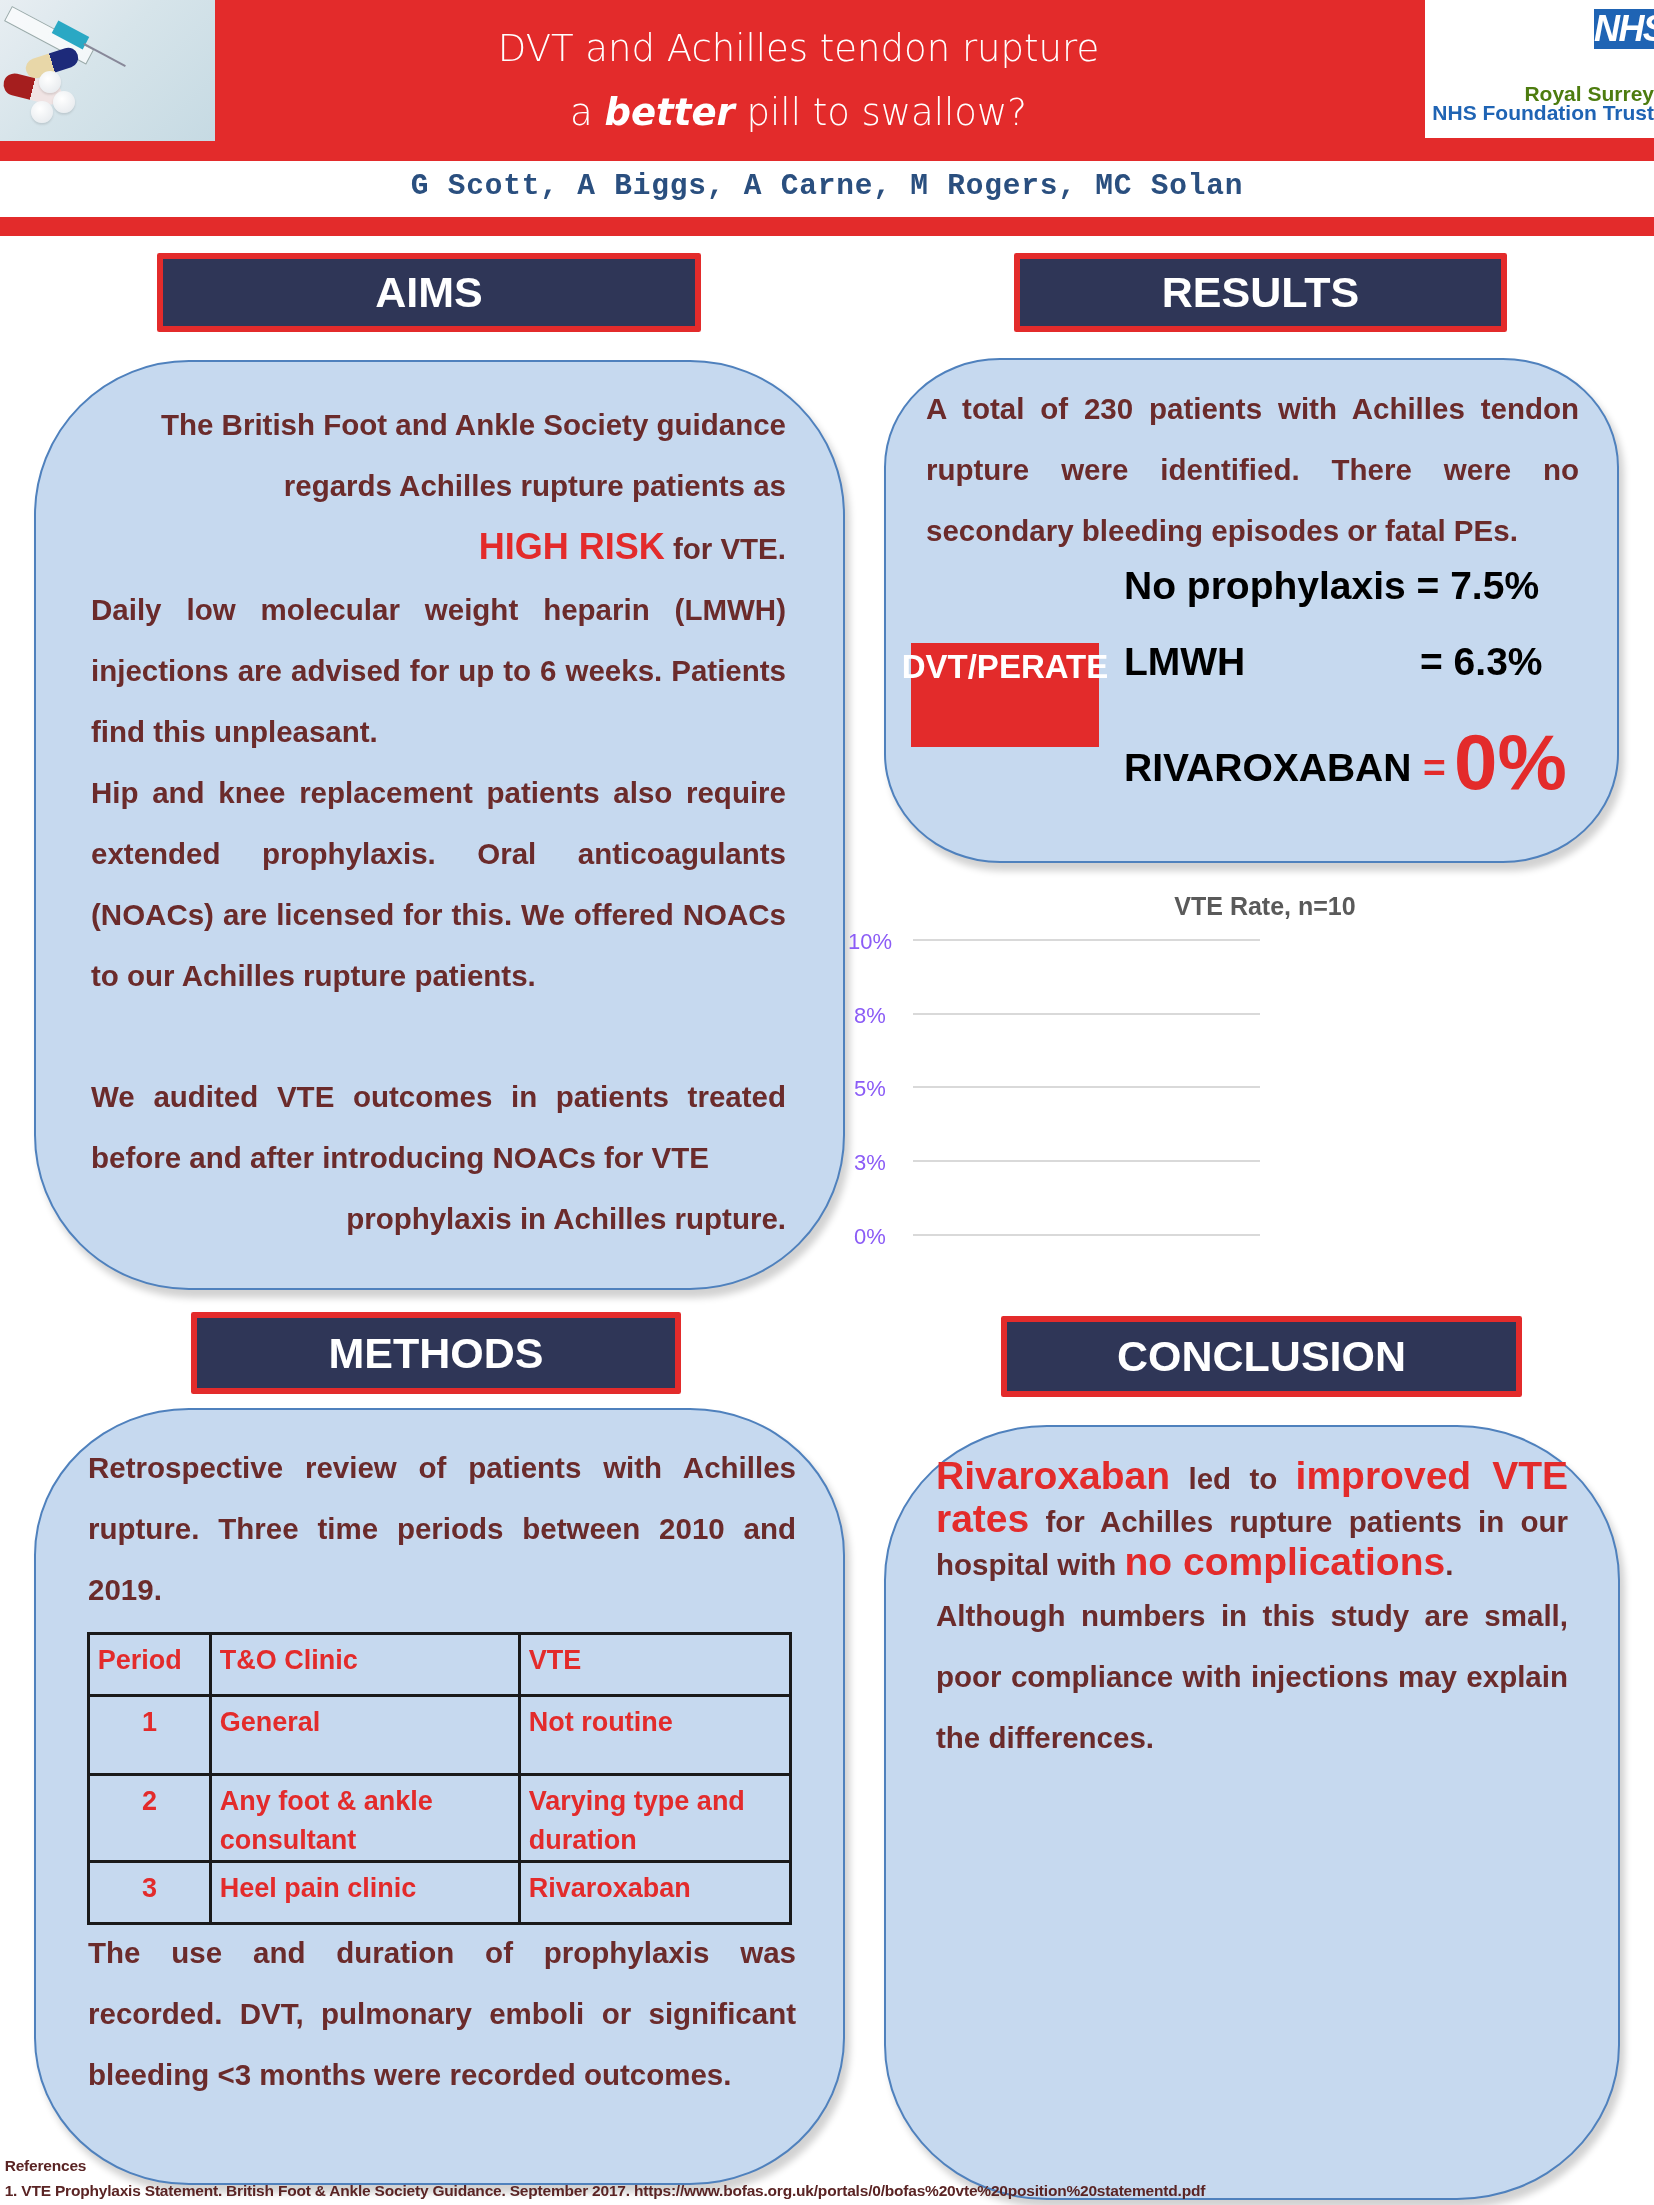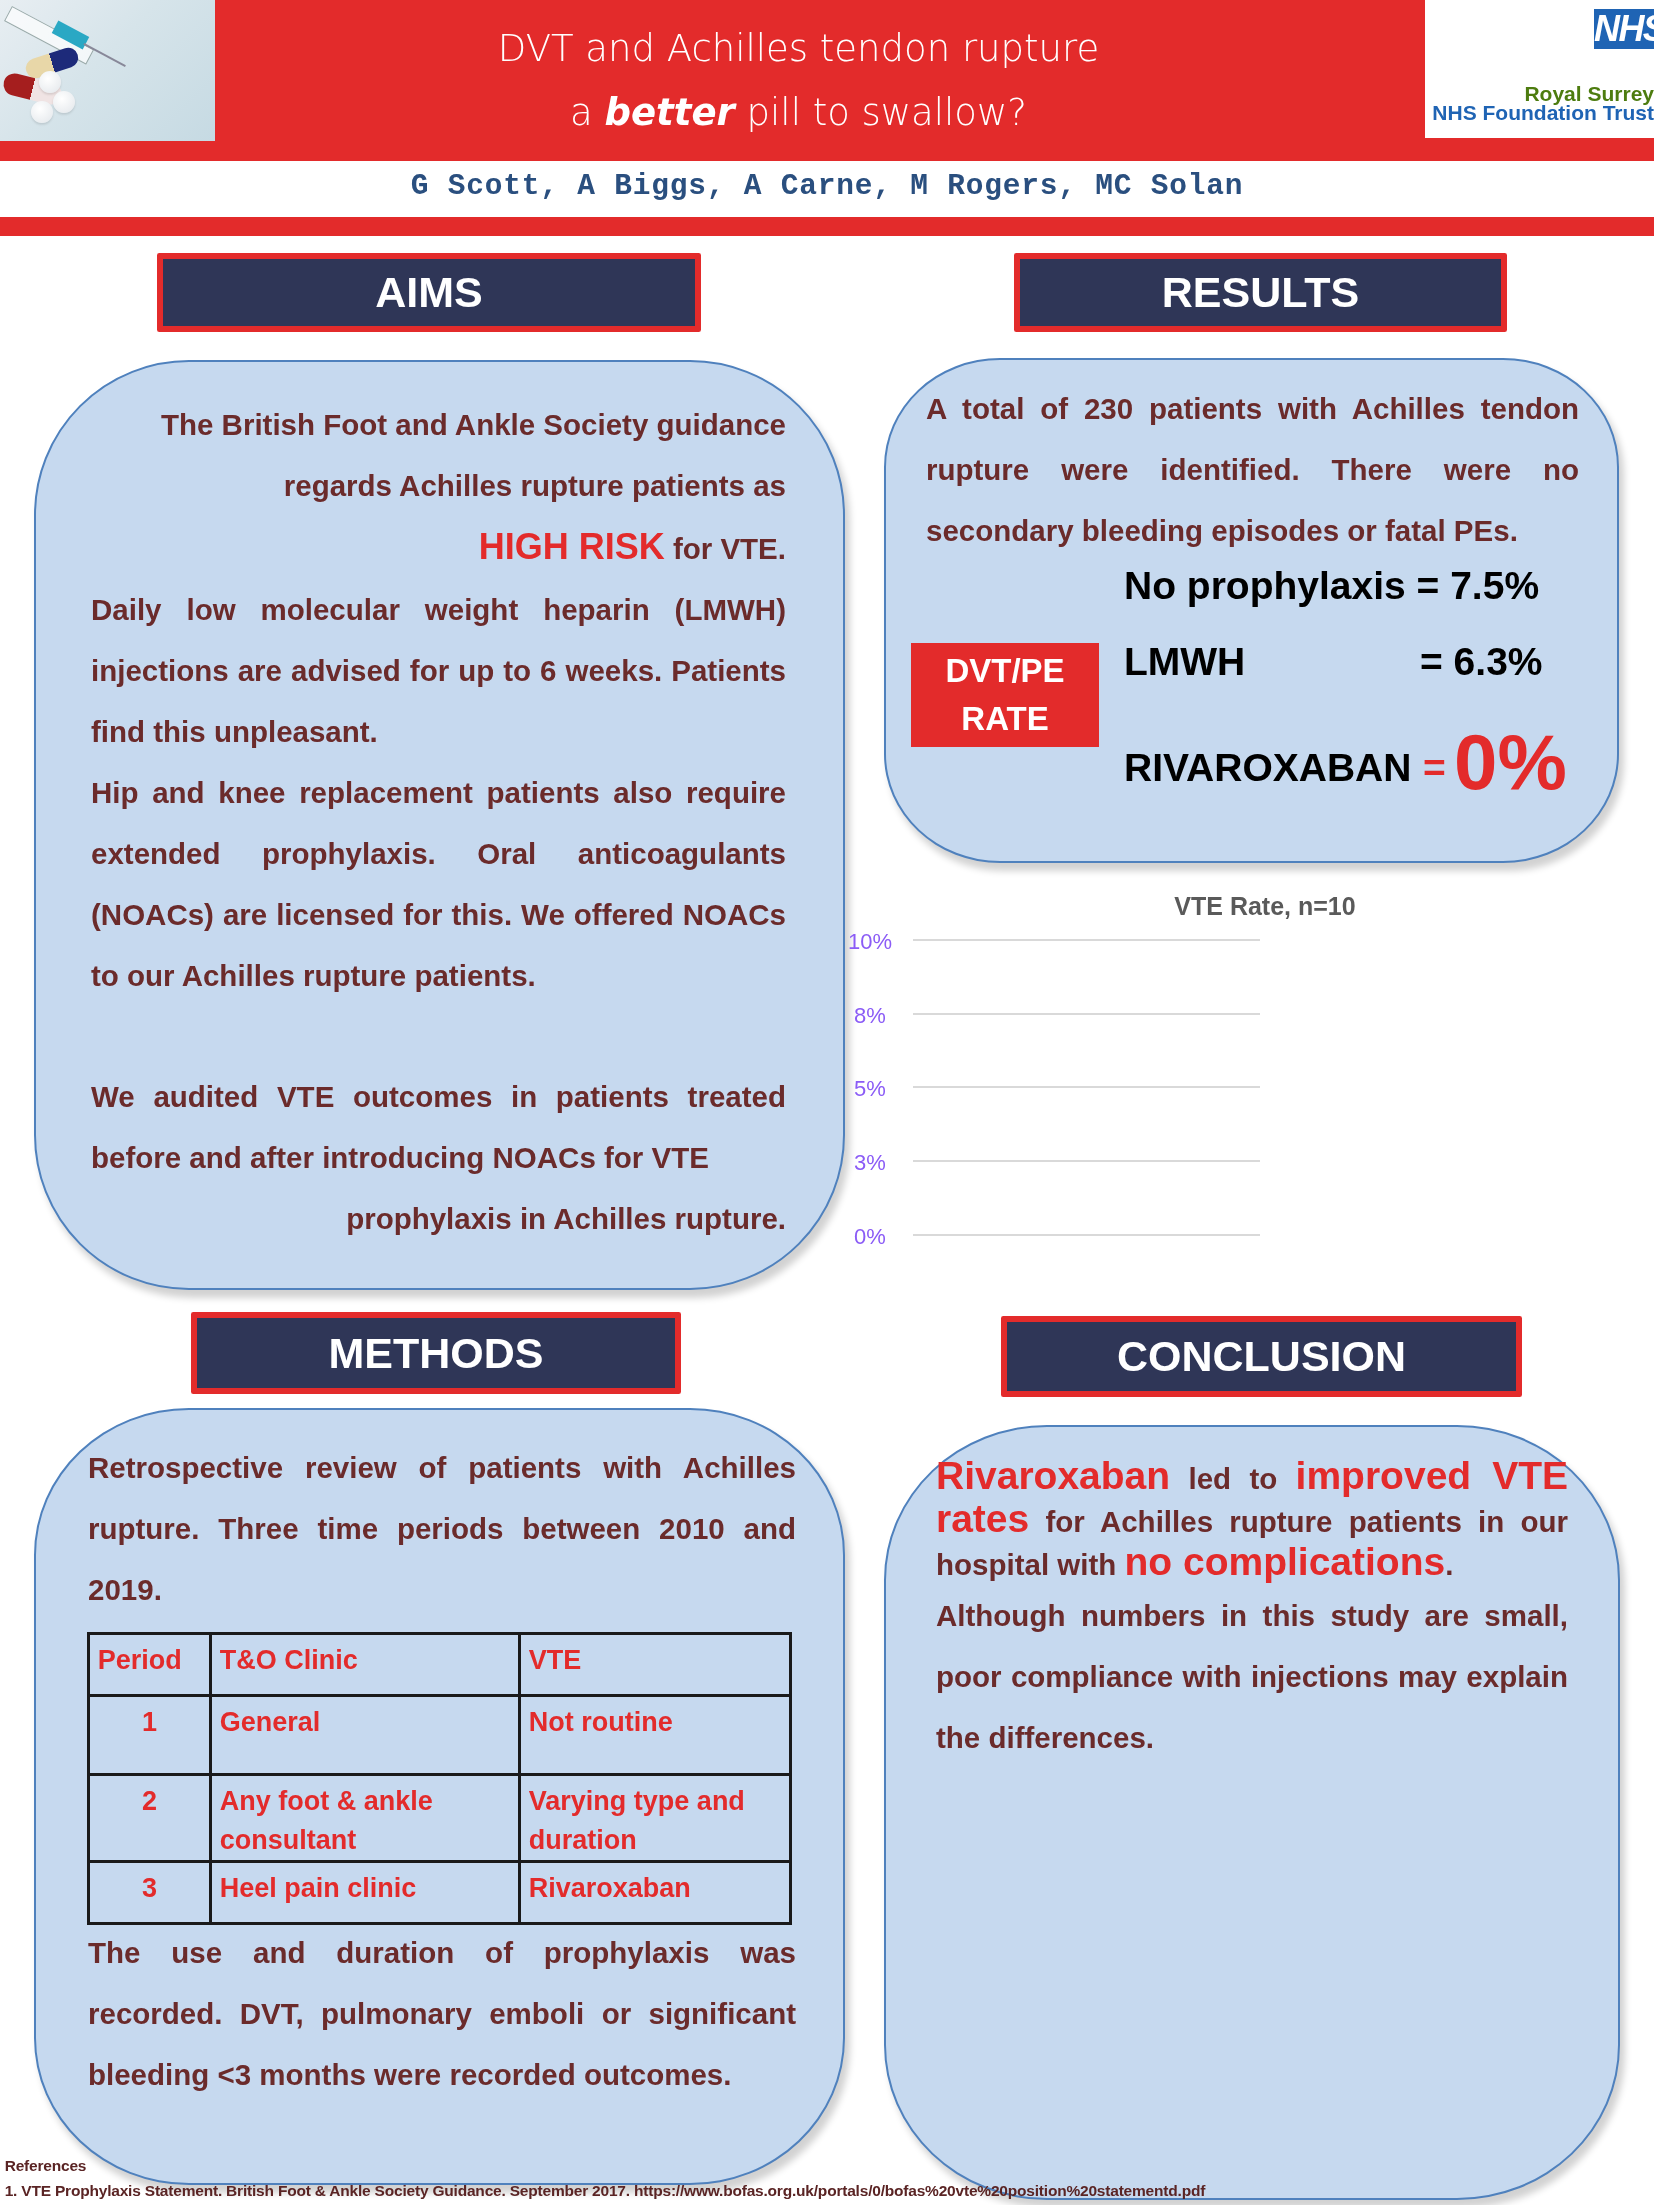--- a/index.html
+++ b/index.html
@@ -52,21 +52,21 @@
   .red { color: #e32b2b; }
 
   
   #aims-text { position: absolute; left: 91px; top: 394px; width: 695px; }
   #aims-text .big-red { font-size: 36px; }
   #aims-text .para { display: block; }
   #aims-text .spacer { display: block; height: 60px; }
 
   
   #results-text { position: absolute; left: 926px; top: 378px; width: 653px; }
-  .rate-badge { position: absolute; left: 911px; top: 643px; width: 188px; height: 104px; background: #e32b2b; color: #ffffff; font-weight: 700; font-size: 33px; line-height: 48px; text-align: center; display: flex; flex-direction: column; justify-content: center; }
+  .rate-badge { position: absolute; left: 911px; top: 643px; width: 188px; height: 104px; background: #e32b2b; color: #ffffff; font-weight: 700; font-size: 33px; line-height: 48px; text-align: center; display: flex; flex-direction: row; justify-content: center; }
   .rate-line { position: absolute; font-weight: 700; color: #000000; font-size: 39px; white-space: nowrap; }
   #rate-noproph { left: 1124px; top: 564px; }
   #rate-lmwh-label { left: 1124px; top: 640px; }
   #rate-lmwh-val { left: 1420px; top: 640px; }
   #rate-riva-label { left: 1124px; top: 746px; }
   #rate-riva-eq { left: 1423px; top: 746px; color: #e32b2b; }
   #rate-riva-val { left: 1454px; top: 717px; color: #e32b2b; font-size: 78px; }
 
   
   #chart { position: absolute; left: 876px; top: 876px; width: 778px; height: 403px; }

